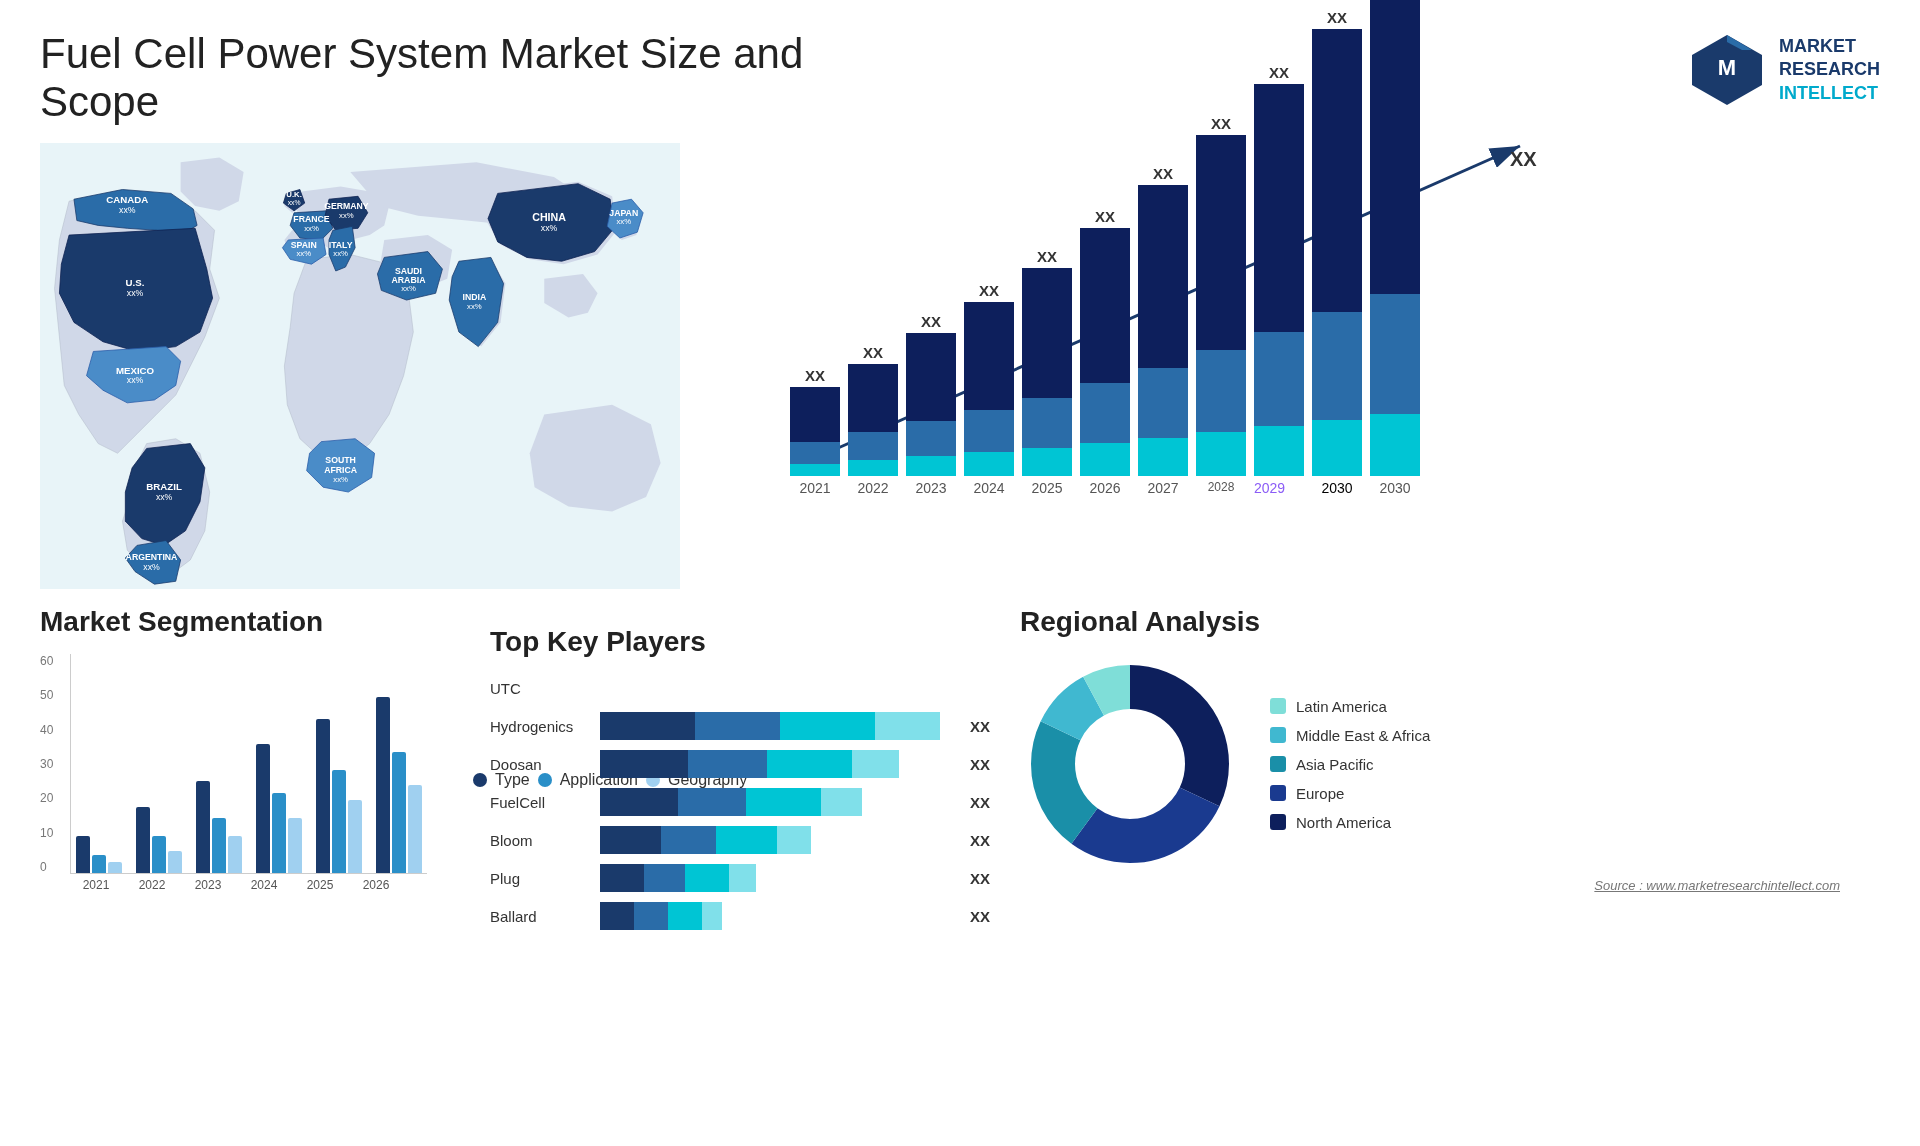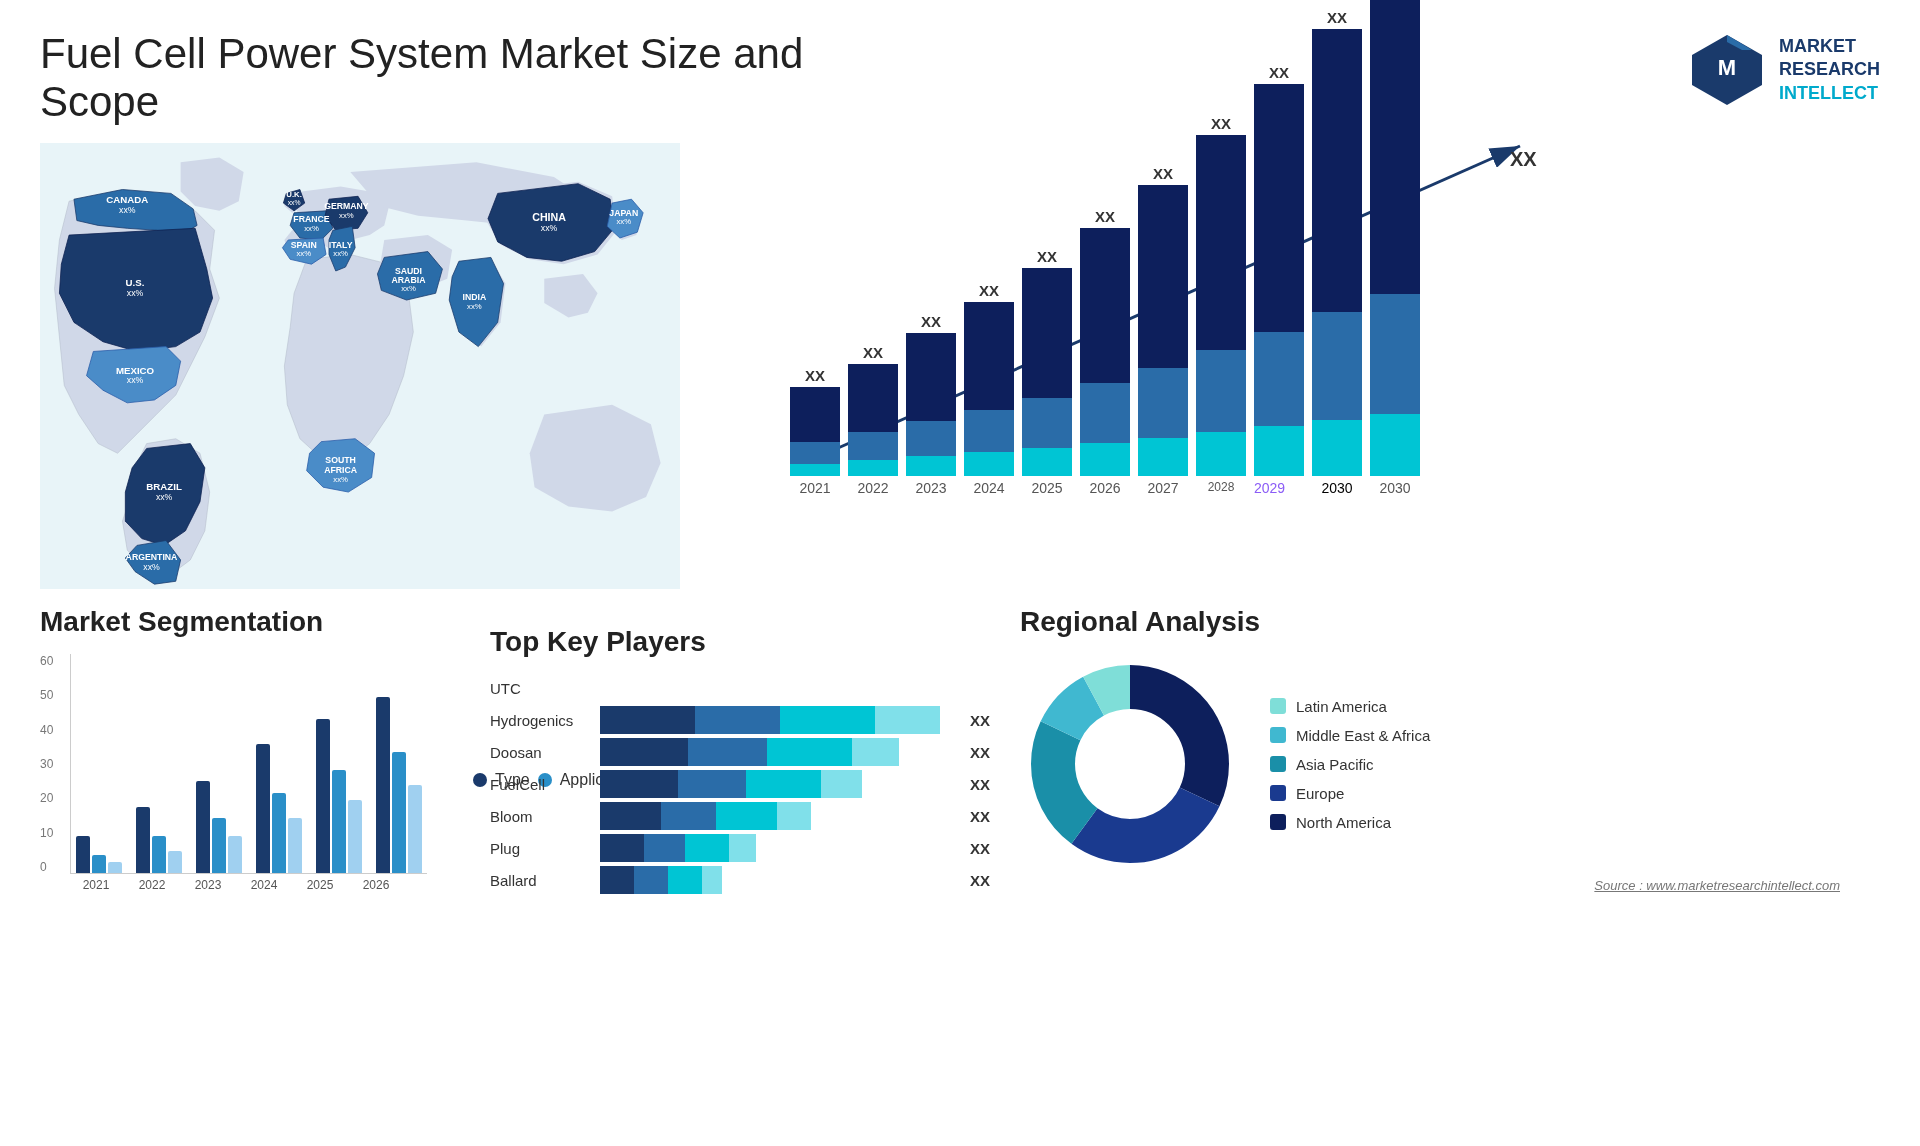--- a/index.html
+++ b/index.html
@@ -99,21 +99,21 @@
       width: 14px;
       height: 14px;
       border-radius: 50%;
       flex-shrink: 0;
     }
 
     
     .players-list {
       display: flex;
       flex-direction: column;
-      gap: 4px;
+      gap: 10px;
     }
     .player-row {
       display: flex;
       align-items: center;
       gap: 10px;
     }
     .player-name {
       font-size: 15px;
       color: #333;
       width: 100px;

